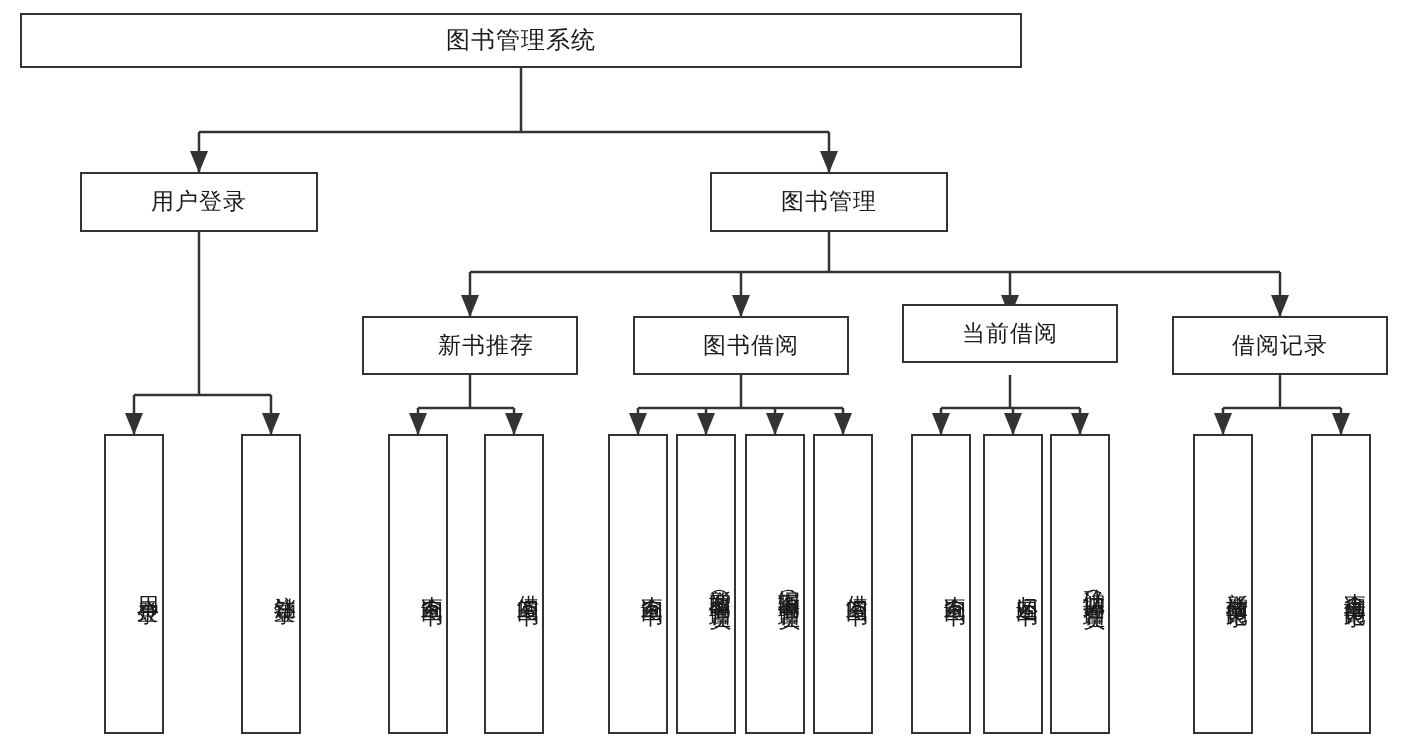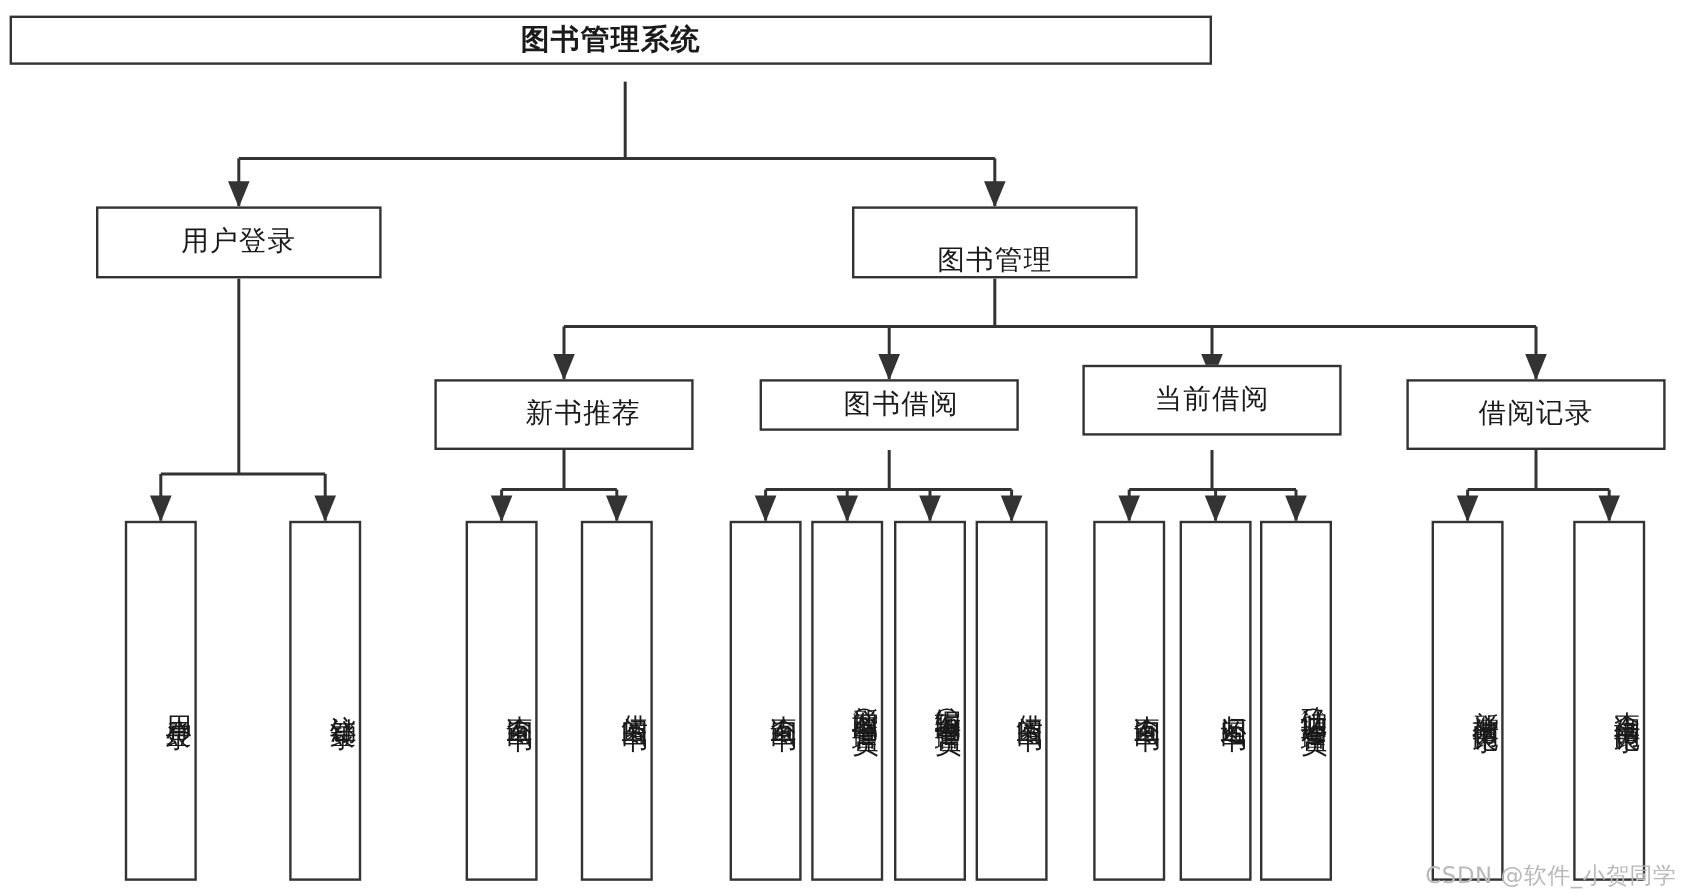--- a/index.html
+++ b/index.html
@@ -133,33 +133,33 @@
       <polygon points="1071,413 1089,413 1080,435" class="arrowhead"></polygon>
       <line x1="1280" y1="375" x2="1280" y2="408" class="wire"></line>
       <line x1="1223" y1="408" x2="1341" y2="408" class="wire"></line>
       <line x1="1223" y1="408" x2="1223" y2="434" class="wire"></line>
       <polygon points="1214,413 1232,413 1223,435" class="arrowhead"></polygon>
       <line x1="1341" y1="408" x2="1341" y2="434" class="wire"></line>
       <polygon points="1332,413 1350,413 1341,435" class="arrowhead"></polygon>
     </svg>
 
   <div id="nodes">
-      <div class="node horiz root" style="left: 8px; top: 13px; width: 1002px; height: 41px; font-weight: bold;">
+      <div class="node horiz root" style="left: 20px; top: 13px; width: 1002px; height: 55px;">
         <span class="htext">图书管理系统</span>
       </div>
       <div class="node horiz" style="left: 80px; top: 172px; width: 238px; height: 60px;">
         <span class="htext">用户登录</span>
       </div>
-      <div class="node horiz" style="left: 710px; top: 172px; width: 238px; height: 60px; align-items: flex-end;">
+      <div class="node horiz" style="left: 710px; top: 172px; width: 238px; height: 60px;">
         <span class="htext">图书管理</span>
       </div>
       <div class="node horiz" style="left: 362px; top: 316px; width: 216px; height: 59px; padding-left: 32px;">
         <span class="htext">新书推荐</span>
       </div>
-      <div class="node horiz" style="left: 633px; top: 316px; width: 216px; height: 43px; padding-left: 20px;">
+      <div class="node horiz" style="left: 633px; top: 316px; width: 216px; height: 59px; padding-left: 20px;">
         <span class="htext">图书借阅</span>
       </div>
       <div class="node horiz" style="left: 902px; top: 304px; width: 216px; height: 59px;">
         <span class="htext">当前借阅</span>
       </div>
       <div class="node horiz" style="left: 1172px; top: 316px; width: 216px; height: 59px;">
         <span class="htext">借阅记录</span>
       </div>
       <div class="node vert" style="left: 104px; top: 434px; width: 60px; height: 300px;">
         <span class="vtext">用户登录</span>
@@ -195,15 +195,14 @@
         <span class="vtext">确认归还（管理员）</span>
       </div>
       <div class="node vert" style="left: 1193px; top: 434px; width: 60px; height: 300px;">
         <span class="vtext">新增借阅记录</span>
       </div>
       <div class="node vert" style="left: 1311px; top: 434px; width: 60px; height: 300px;">
         <span class="vtext">查询借阅记录</span>
       </div>
     </div>
 
-  <div id="watermark">CSDN @软件_小贺同学</div>
 
 </div>
 
 </body></html>

